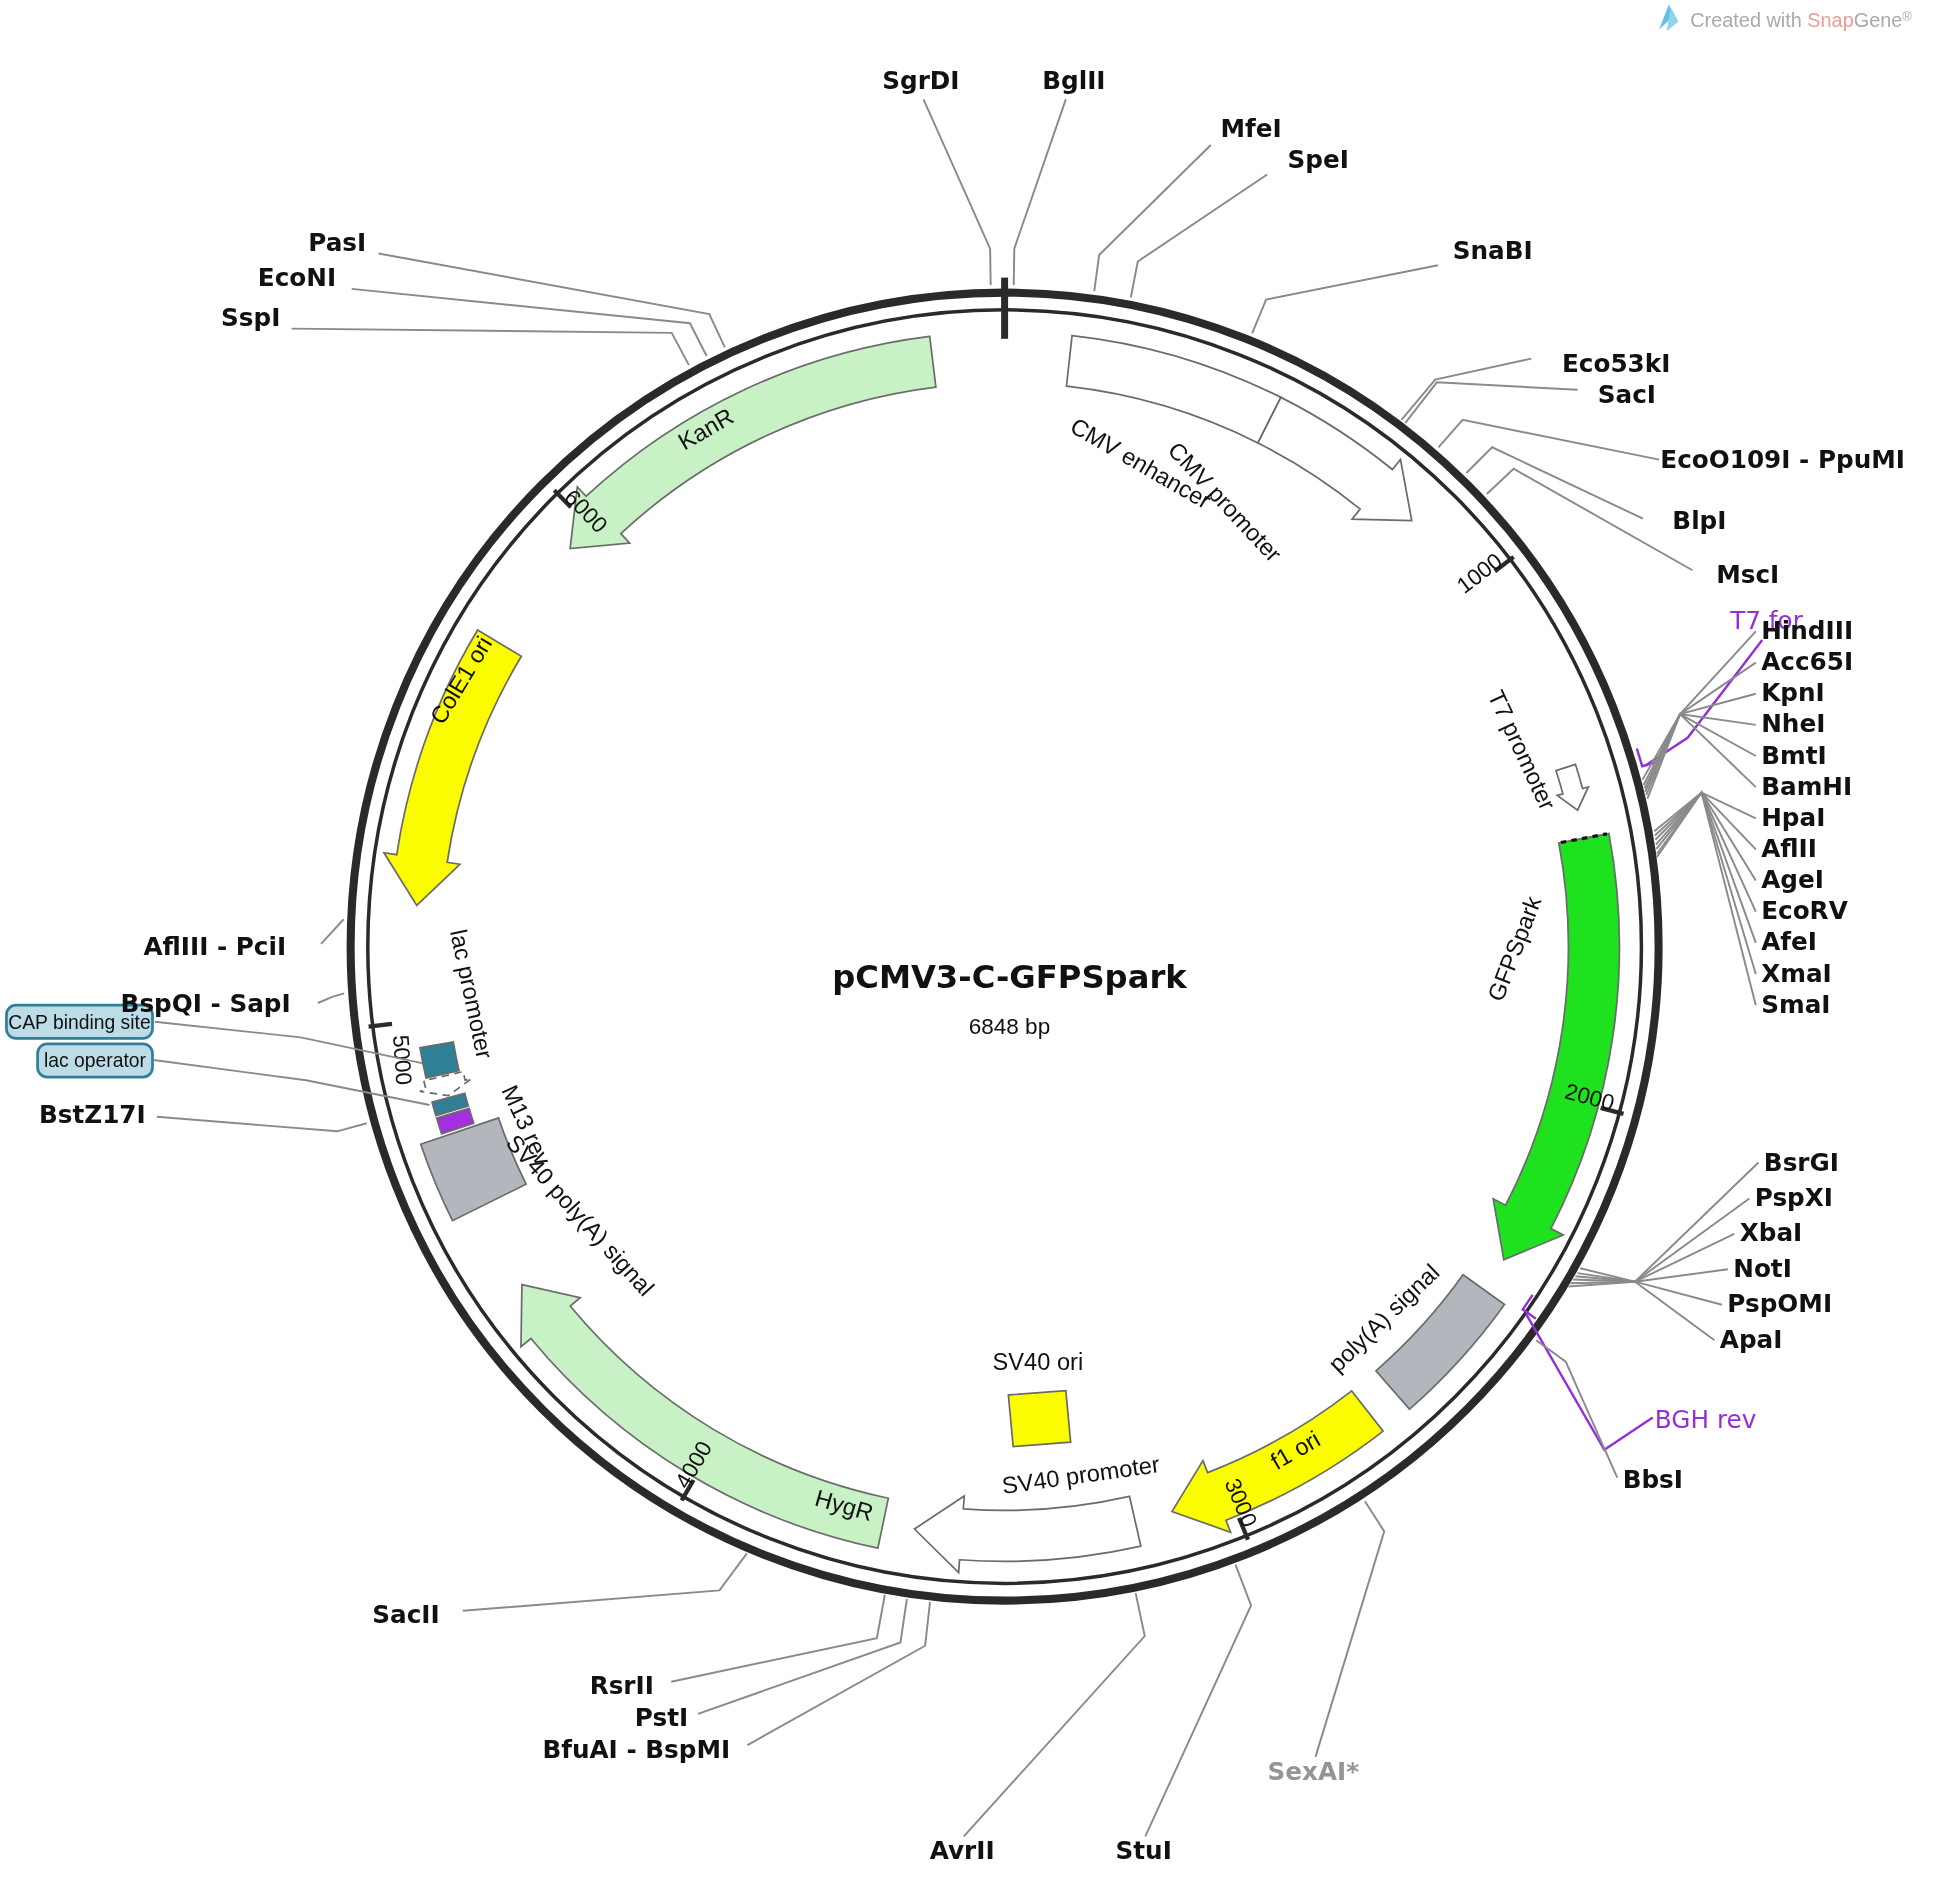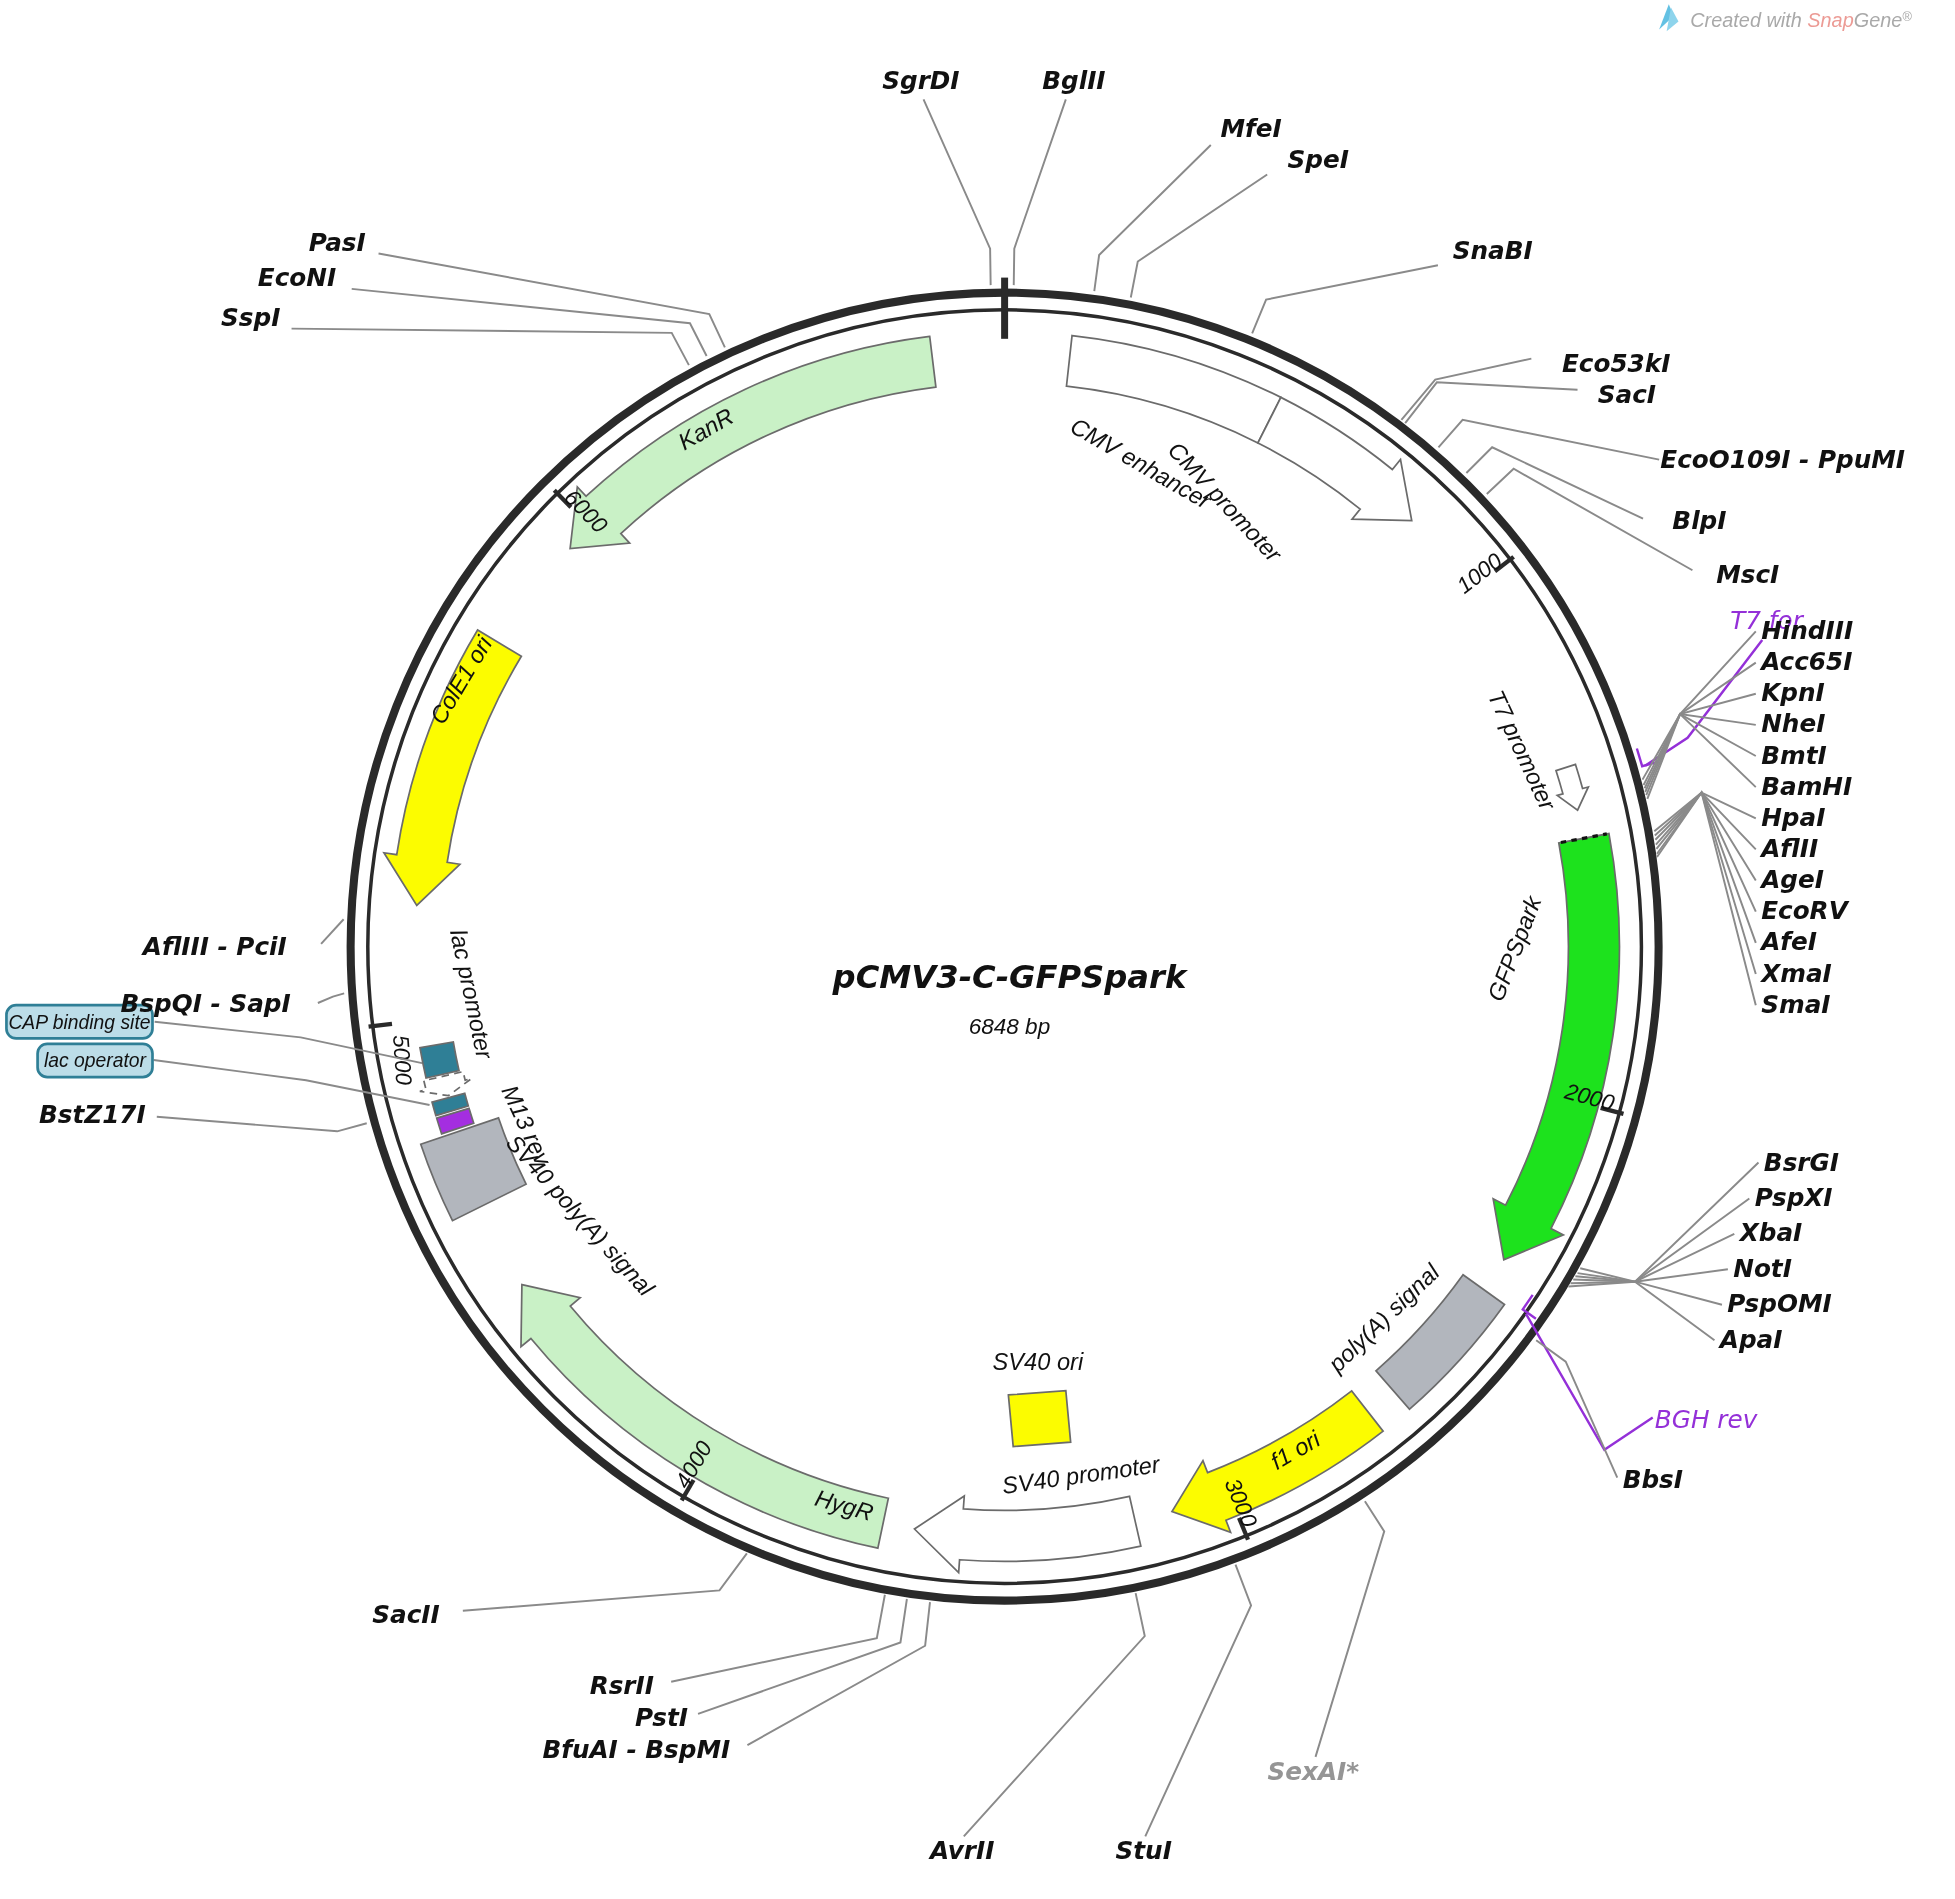--- a/index.html
+++ b/index.html
@@ -1,16 +1,16 @@
 <!DOCTYPE html>
 <html style="font-size:8.6px"><head>
 <meta charset="utf-8">
 <style>
   html,body{margin:0;padding:0;background:#ffffff;}
-  .stage{width:100%;max-width:1955px;margin:0 auto;font-style:italic;}
+  .stage{width:100%;max-width:1955px;margin:0 auto;}
   svg{display:block;width:100%;height:auto;background:#ffffff;
       font-family:"DejaVu Sans","Liberation Sans",sans-serif;}
   .site-label{font-weight:bold;font-size:46px;fill:#111111;}
   .site-label.gray{fill:#959595;}
   .site-label.primer{fill:#9430d8;font-weight:normal;font-size:46px;}
   .leader{fill:none;stroke:#8a8a8a;stroke-width:3.6;}
   .leader.primer{stroke:#9430d8;stroke-width:4.5;}
   .feature-label{font-size:44px;fill:#111111;font-family:"Liberation Sans","DejaVu Sans",sans-serif;}
   .tick-label{font-size:42px;fill:#111111;font-family:"Liberation Sans","DejaVu Sans",sans-serif;}
   .title{font-weight:bold;font-size:60px;fill:#111111;}

